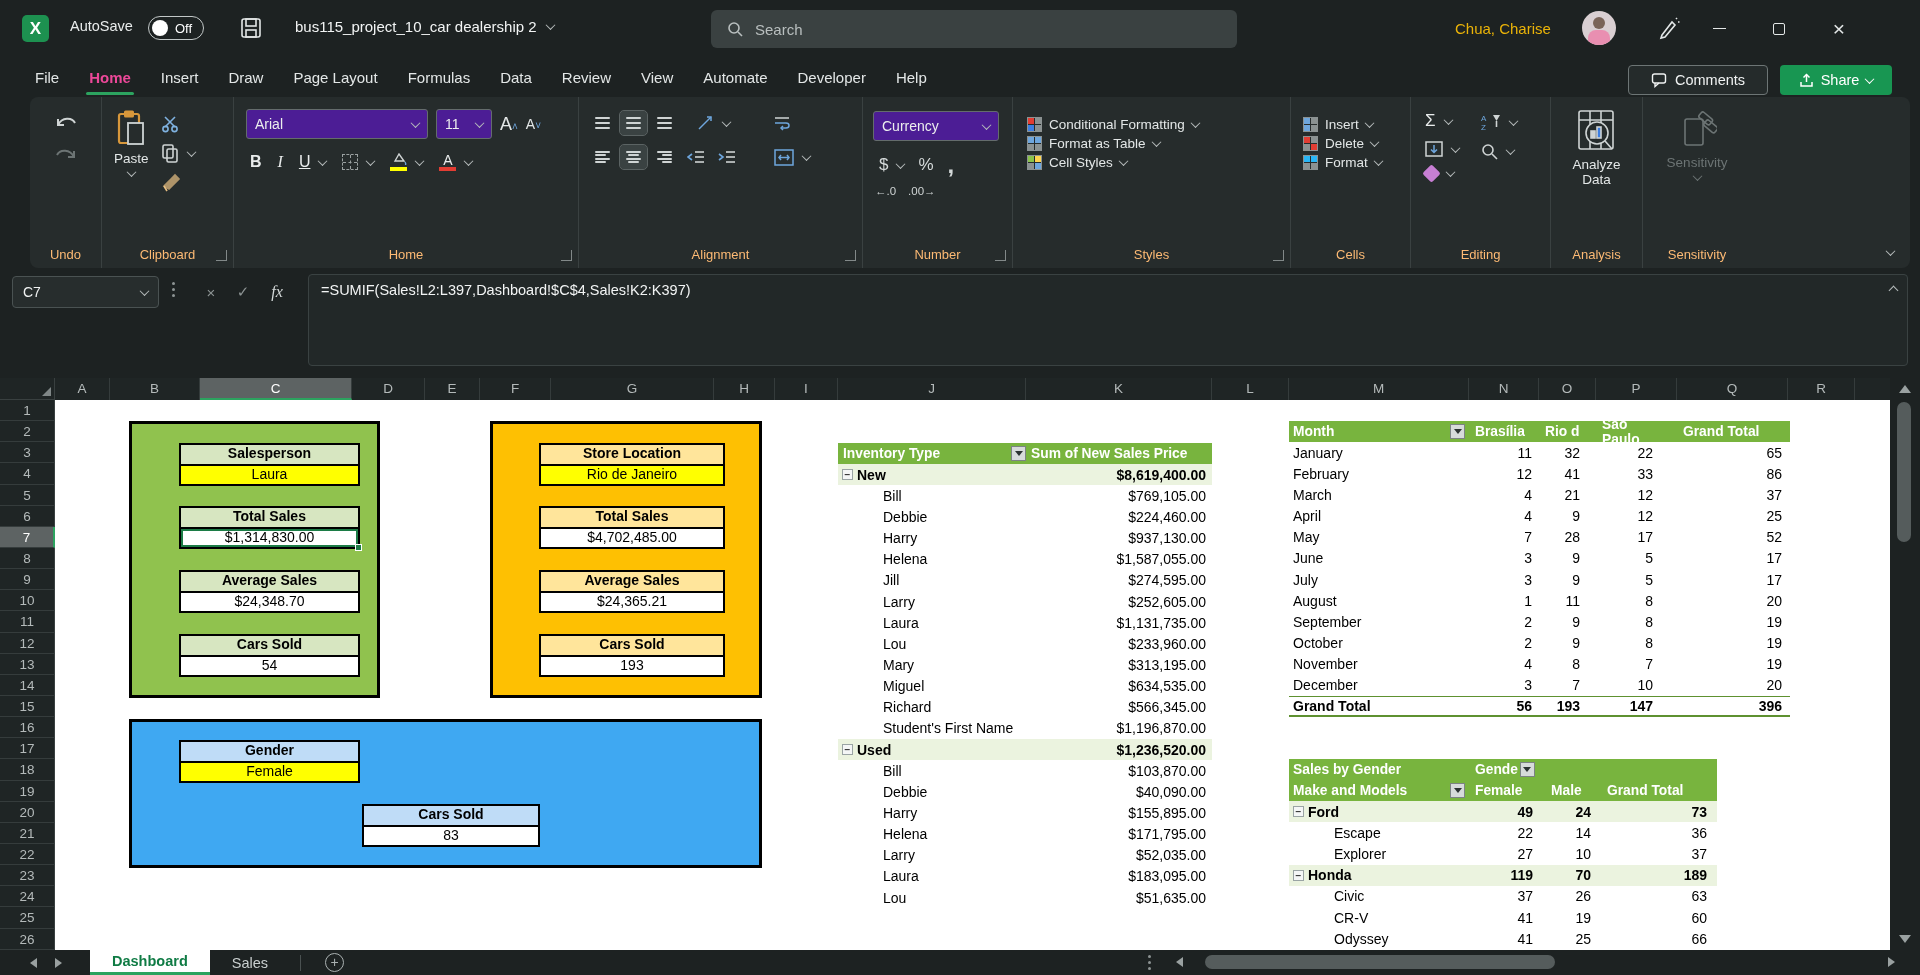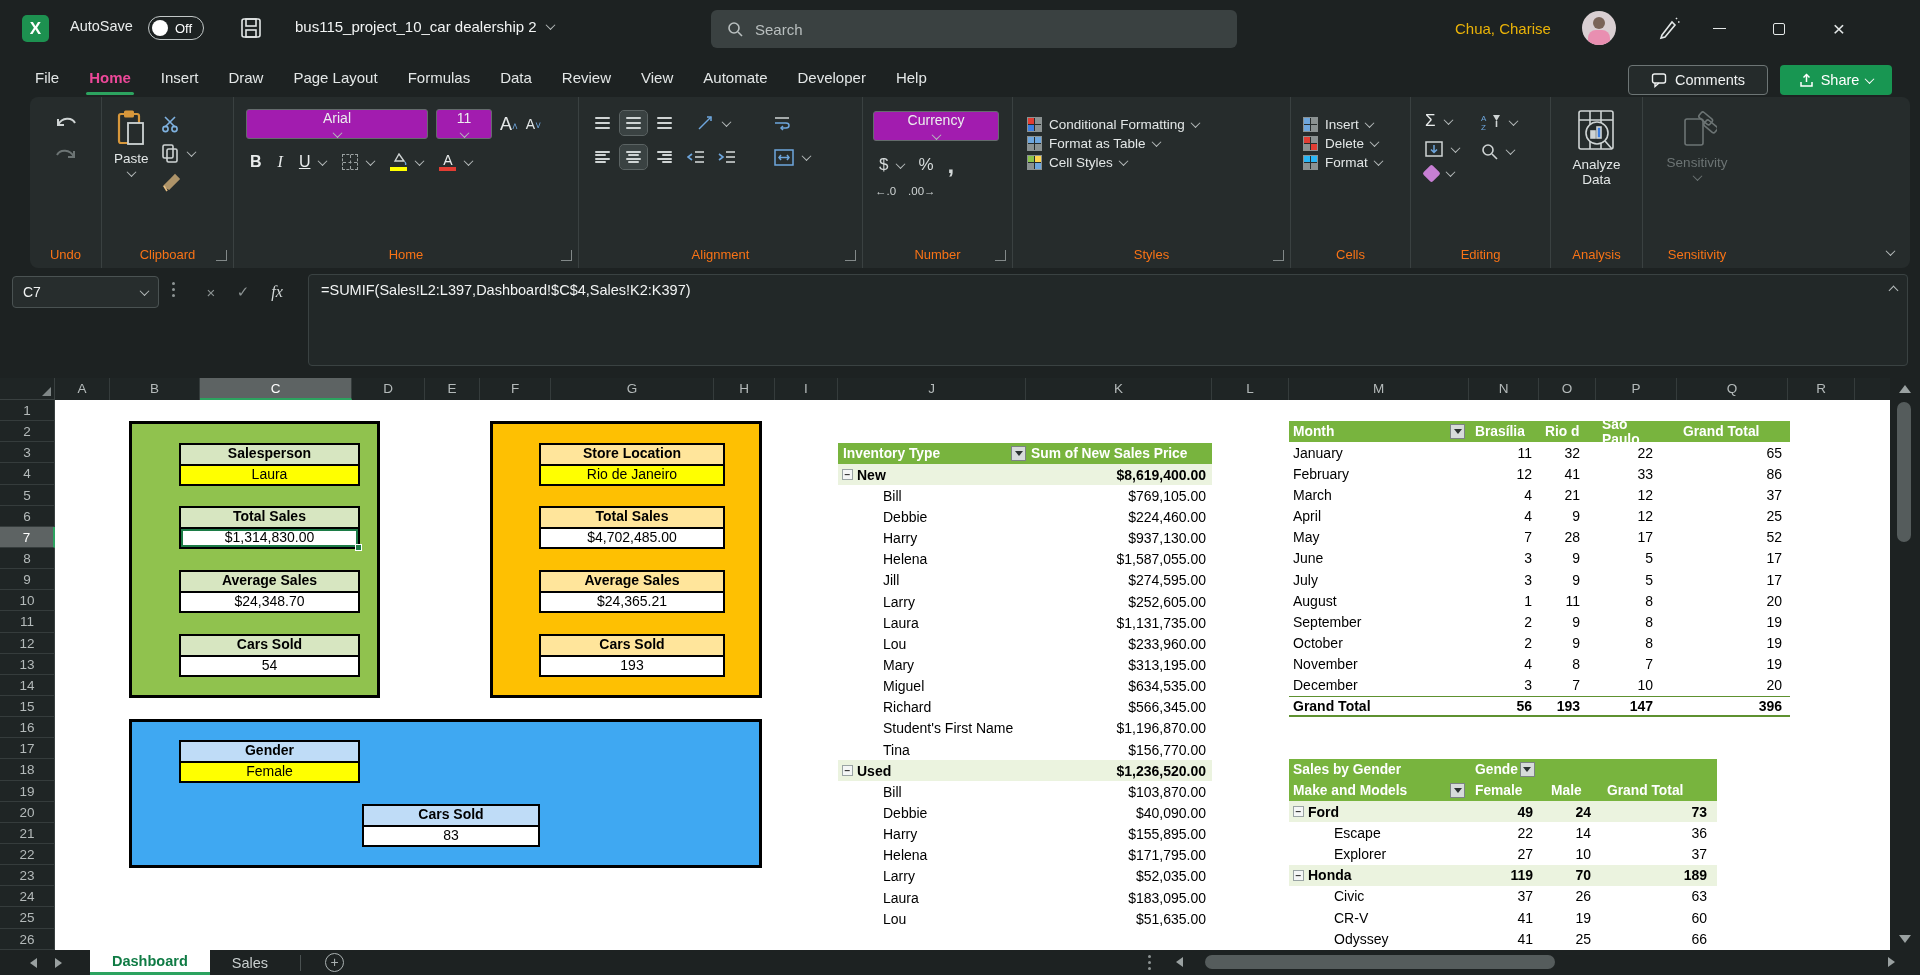--- a/index.html
+++ b/index.html
@@ -38,25 +38,25 @@
   .comments-btn { position:absolute; left:1628px; top:8px; width:140px; height:30px; border:1px solid #6d7575; border-radius:4px;
     display:flex; align-items:center; justify-content:center; gap:8px; font-size:14.5px; color:#f0f2f2; background:#252b2b; }
   .share-btn { position:absolute; left:1780px; top:8px; width:112px; height:30px; background:var(--share-green,#189652); border-radius:4px;
     display:flex; align-items:center; justify-content:center; gap:7px; font-size:14.5px; color:#fff; }
 
   
   .ribbon { position:absolute; left:30px; top:97px; width:1880px; height:171px; background:var(--panel-bg,#262c2c); border-radius:8px; }
   .rgroups { position:absolute; left:0; top:0; right:0; bottom:0; display:flex; }
   .rgroup { position:relative; height:100%; border-right:1px solid #3a4141; padding-top:8px; }
   .rgroup:last-child { border-right:none; }
-  .glabel { position:absolute; bottom:6px; left:0; right:0; text-align:center; font-size:13px; color:#f97316; }
+  .glabel { position:absolute; bottom:6px; left:0; right:0; text-align:center; font-size:13px; color:#fdba74; }
   .launcher { position:absolute; bottom:7px; right:6px; width:11px; height:11px; border-left:1.4px solid #9aa1a1; border-bottom:1.4px solid #9aa1a1; transform:rotate(-90deg); opacity:.8; }
   .chev { width:7px; height:7px; border-right:1.5px solid #b6bcbc; border-bottom:1.5px solid #b6bcbc; display:inline-block; transform:rotate(45deg) translate(-1px,-1px); }
   .chev.up { transform:rotate(-135deg); }
-  .combo { background:#a21caf; border:1px solid #646c6c; border-radius:3px; color:#eceeee; display:flex; align-items:center; justify-content:space-between; padding:0 8px; font-size:14px;flex-direction:column; }
+  .combo { background:#4c1d95; border:1px solid #646c6c; border-radius:3px; color:#eceeee; display:flex; align-items:center; justify-content:space-between; padding:0 8px; font-size:14px; }
   .bigbtn { display:flex; flex-direction:column; align-items:center; gap:4px; font-size:13.5px; color:#e3e7e7; text-align:center; }
   .rowbtn { display:flex; align-items:center; gap:7px; font-size:13.5px; color:#e3e7e7; margin:4px 0; }
   .bars { width:15px; height:12px; display:flex; flex-direction:column; justify-content:space-between; }
   .bars i { height:2px; background:#cfd4d4; border-radius:1px; }
   .bars.c i:nth-child(even) { width:70%; align-self:center; }
   .bars.l i:nth-child(even) { width:70%; }
   .bars.r i:nth-child(even) { width:70%; align-self:flex-end; }
   .albtn { width:27px; height:24px; display:flex; align-items:center; justify-content:center; border-radius:4px; }
   .albtn.on { background:#3a4242; outline:1px solid #5b6363; }
   .grid-ic { width:15px; height:15px; display:grid; grid-template-columns:1fr 1fr; grid-template-rows:1fr 1fr; gap:1px; border:1px solid #8b9292; }
@@ -916,27 +916,20 @@
 
 
           <div class="irow">
             <span class="il">
               <span class="cicon">−</span>
               <span>Student's First Name</span>
             </span>
             <span class="iv">$1,196,870.00</span>
           </div>
 
-          <div class="irow">
-            <span class="il">
-              <span class="cicon">−</span>
-              <span>Tina</span>
-            </span>
-            <span class="iv">$156,770.00</span>
-          </div>
 
           <div class="irow sub">
             <span class="il">
               <span class="cicon">−</span>
               <span>Used</span>
             </span>
             <span class="iv">$1,236,520.00</span>
           </div>
 
           <div class="irow">

